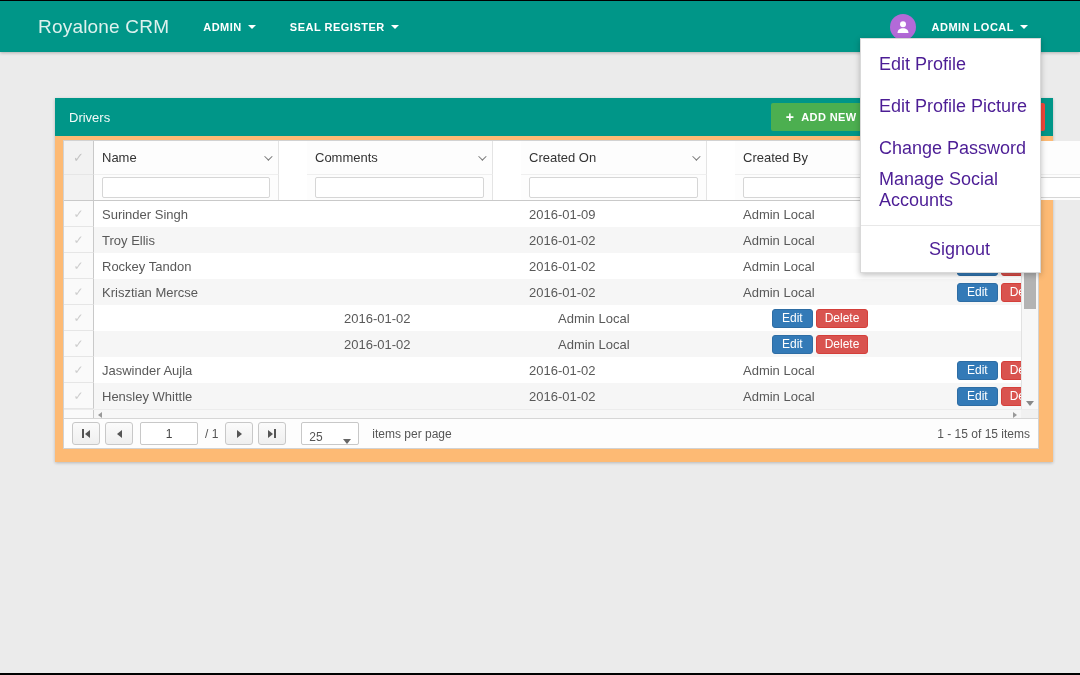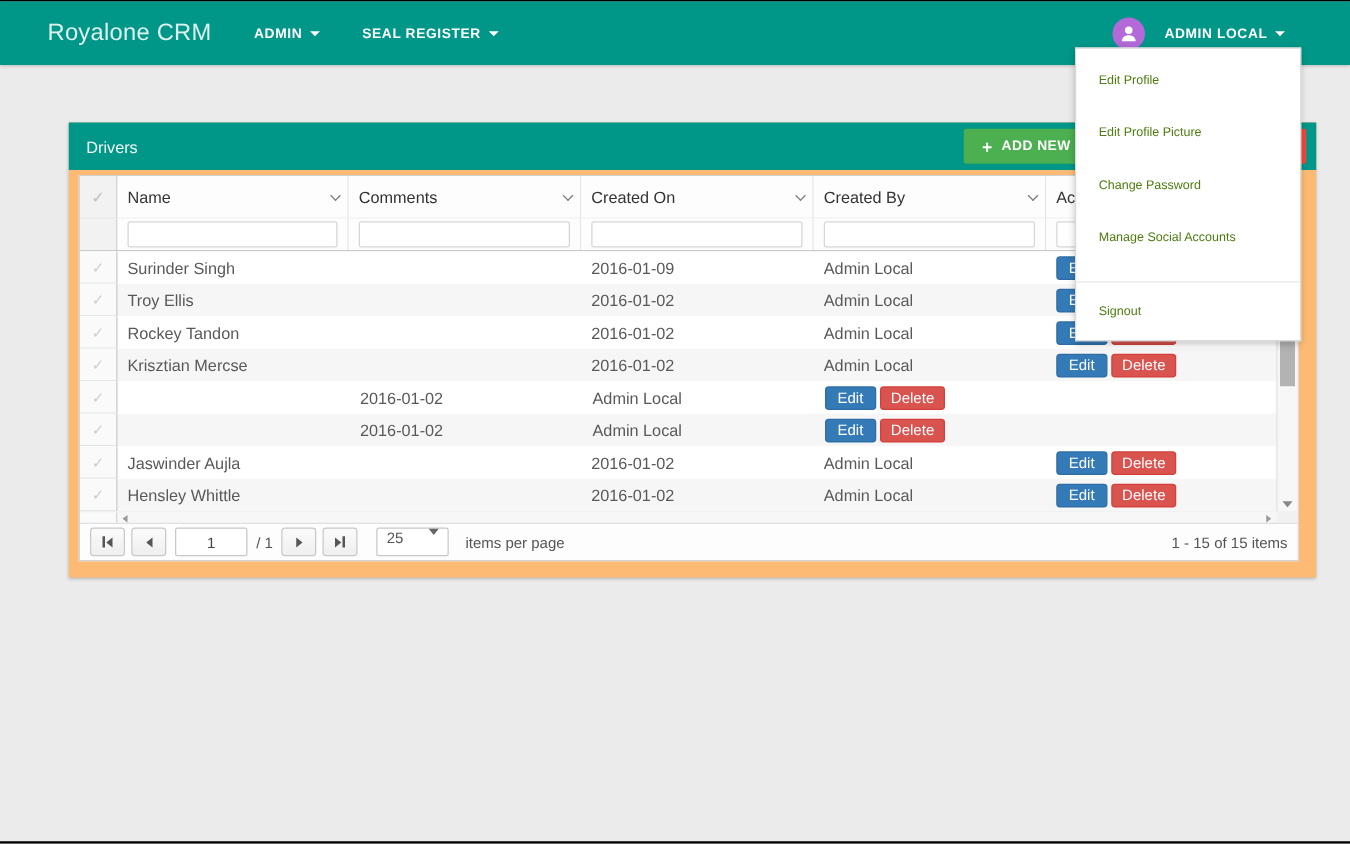--- a/index.html
+++ b/index.html
@@ -37,25 +37,25 @@
   .user-label { color:#fff; font-size:11px; font-weight:bold; letter-spacing:0.5px; display:flex; align-items:center; cursor:pointer; }
 
   
   .user-menu {
     position:absolute; left:860px; top:38px; width:181px;
     background:#fff; border:1px solid #d9d9d9;
     box-shadow:0 2px 6px rgba(0,0,0,0.25); z-index:200; padding-top:4px;
   }
   .user-menu-item {
     height:42px; display:flex; align-items:center; padding-left:18px;
-    font-size:10px; color:#4d7c0f; cursor:pointer;
+    font-size:18px; color:#4c1d95; cursor:pointer;
   }
   .user-menu-spacer { height:14px; }
   .user-menu-divider { border-top:1px solid #e8e8e8; }
-  .user-menu-signout { height:46px; }
+  .user-menu-signout { height:46px;justify-content:center; }
 
   
   .panel {
     position:absolute; left:55px; top:98px; width:998px; height:364px;
     background:#fdba74; box-shadow:0 1px 3px rgba(0,0,0,0.22); z-index:5;
   }
   .panel-header {
     height:38px; background:#009688; display:flex; align-items:center;
     padding:0 4px 0 14px;
   }
@@ -71,21 +71,21 @@
     background:#f2473b; border:none; border-radius:2px; cursor:pointer;
   }
 
   
   .grid {
     position:absolute; left:8px; top:42px; width:976px;
     border:1px solid #d2d2d2; background:#fff; font-size:13px; color:#595959;
   }
   .col-check { width:30px; flex:none; }
   .col-name { width:185px; flex:none; }
-  .col-std  { width:186px; flex:none; }
+  .col-std  { width:186px; flex:none;margin-left:28px; }
   .col-vsb  { width:17px; flex:none; }
 
   .grid-head-row { display:flex; height:34px; }
   .head-check {
     background:#f2f2f2; border-right:1px solid #c9c9c9; border-bottom:1px solid #e6e6e6;
     display:flex; align-items:center; justify-content:center; color:#c3c3c3; font-size:13px;
   }
   .head-cell {
     display:flex; align-items:center; padding:0 8px;
     font-weight:normal; color:#333; border-right:1px solid #e4e4e4; border-bottom:1px solid #efefef;
@@ -159,21 +159,21 @@
   .pg-tri-left { width:0; height:0; border-top:4px solid transparent; border-bottom:4px solid transparent; border-right:5px solid #555; }
   .pg-tri-right { width:0; height:0; border-top:4px solid transparent; border-bottom:4px solid transparent; border-left:5px solid #555; }
   .pg-bar { width:2px; height:9px; background:#555; }
   .pg-input {
     width:58px; height:23px; border:1px solid #c8c8c8; border-radius:2px;
     text-align:center; font-family:inherit; font-size:12px; color:#444; margin:0 2px; outline:none;
   }
   .pg-of { color:#555; margin-right:2px; }
   .pg-size {
     width:58px; height:23px; border:1px solid #c8c8c8; border-radius:2px; background:#fff;
-    display:flex; align-items:flex-start; padding:0 7px; margin-left:10px; cursor:pointer; color:#555;
+    display:flex; align-items:flex-end; padding:0 7px; margin-left:10px; cursor:pointer; color:#555;
   }
   .pg-size .caret { margin-left:auto; width:0; height:0; border-left:4px solid transparent; border-right:4px solid transparent; border-top:5px solid #666; }
   .pg-label { margin-left:8px; color:#555; }
   .pg-info { margin-left:auto; color:#555; }
 </style>
 </head>
 <body>
 
 <div class="edge-line" id="edge-top"></div>
 <div class="edge-line" id="edge-bottom"></div>

